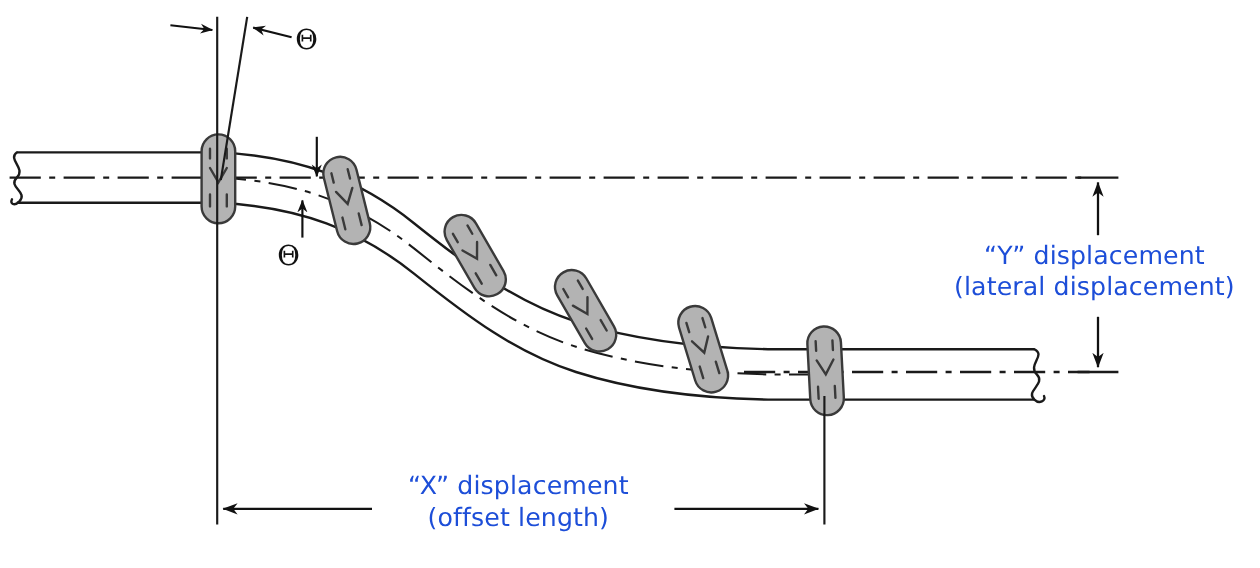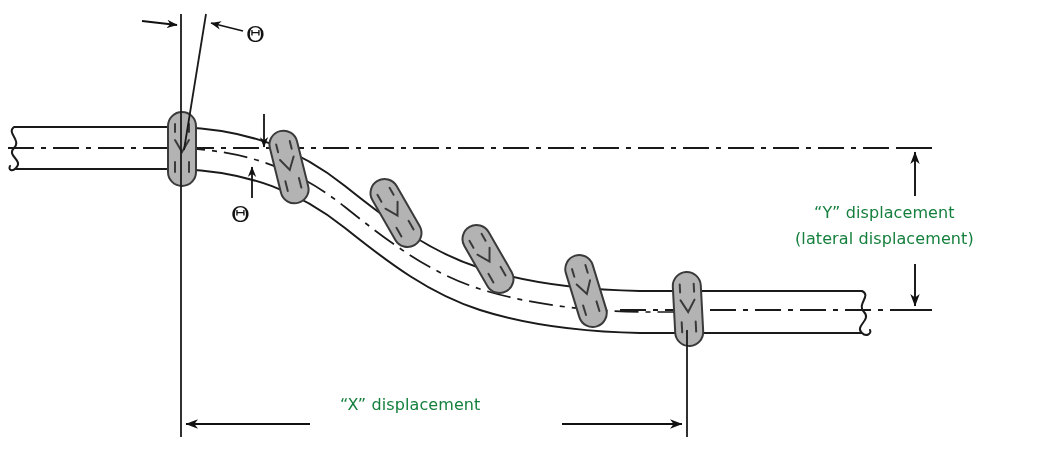--- a/index.html
+++ b/index.html
@@ -19,23 +19,23 @@
   }
   #canvas {
     position: absolute;
     left: 0;
     top: 0;
     width: 1050px;
     height: 473px;
   }
   .dim-label {
     position: absolute;
-    color: #15803d;
+    color: #1d4ed8;
     font-family: "DejaVu Sans", "Liberation Sans", sans-serif;
-    font-size: 16px;
+    font-size: 21px;
     line-height: 26px;
     white-space: nowrap;
     letter-spacing: 0.1px;
   }
   #y-label {
     left: 795px;
     top: 200px;
     text-align: center;
   }
   #x-label {
@@ -231,18 +231,19 @@
     </g>
   </svg>
 
   <div class="dim-label" id="y-label">
     <div>“Y” displacement</div>
     <div>(lateral displacement)</div>
   </div>
 
   <div class="dim-label" id="x-label">
     <div>“X” displacement</div>
+    <div>(offset length)</div>
   </div>
 
   <div class="theta-label" id="theta-top">Θ</div>
   <div class="theta-label" id="theta-bottom">Θ</div>
 
 </div>
 
 </body></html>

